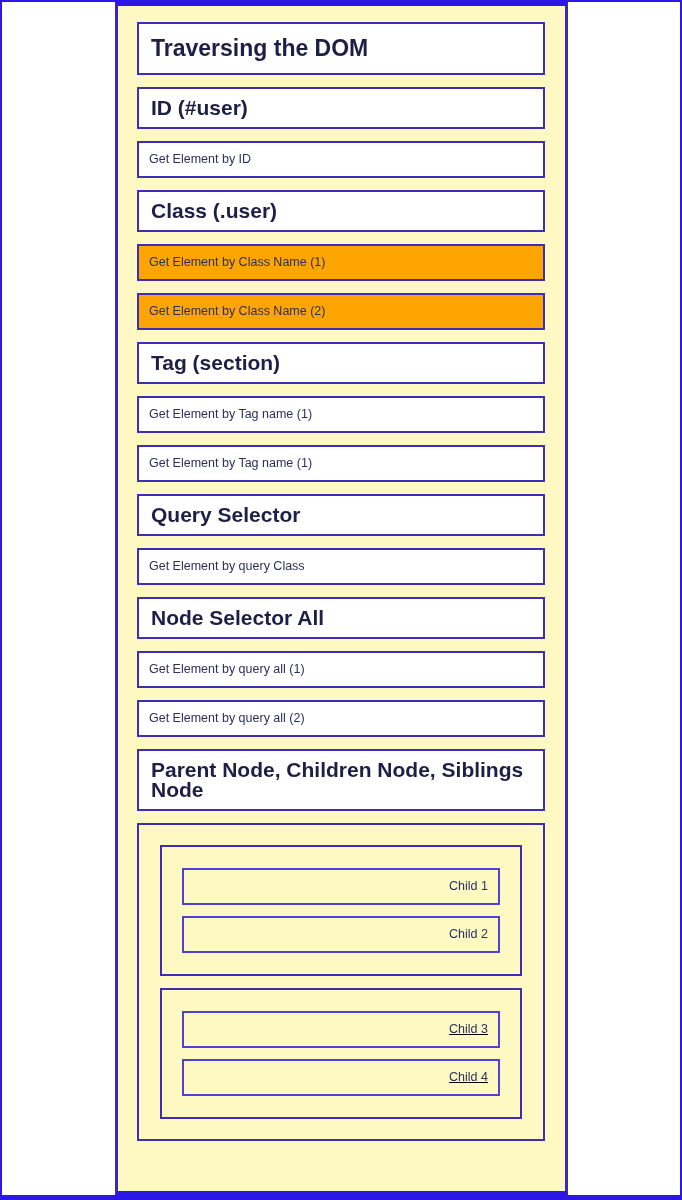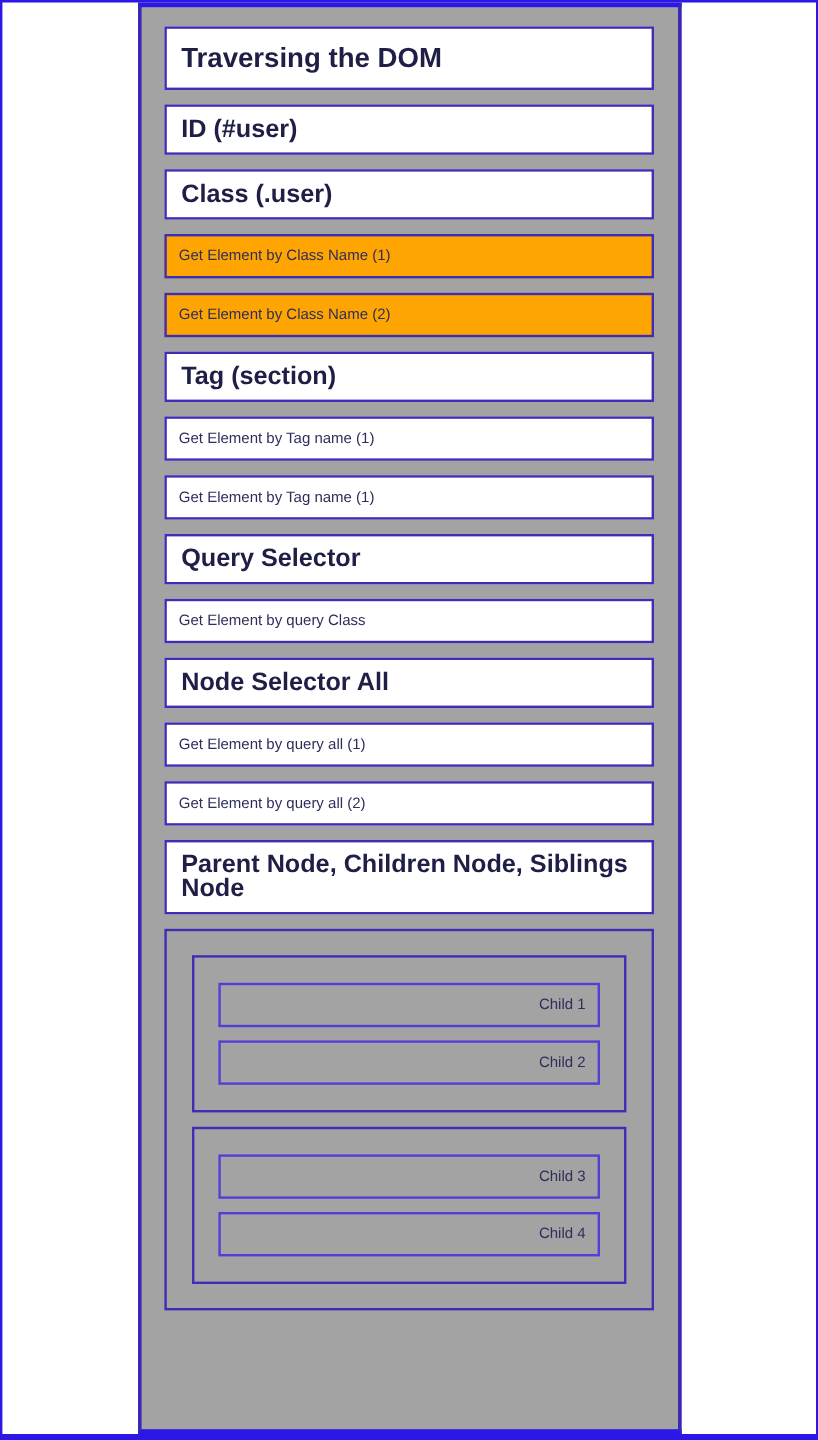--- a/index.html
+++ b/index.html
@@ -31,21 +31,21 @@
   }
   .container {
     position: absolute;
     left: 113px;
     top: 0;
     width: 453px;
     height: 1193px;
     border: 3px solid var(--container-border);
     border-top: 4px solid var(--page-border);
     border-bottom: 4px solid var(--page-border);
-    background: #a3a3a3;
+    background: #fef9c3;
     overflow: hidden;
   }
   .box {
     border: 2px solid var(--box-border);
     margin: 0 20px 12px 19px;
     background: #ffffff;
   }
   .title-box {
     margin-top: 16px;
     padding: 11px 12px;
@@ -73,20 +73,21 @@
     border: 2px solid var(--box-border);
     margin: 0 20px 0 19px;
     padding: 20px 21px;
   }
   .group {
     border: 2px solid var(--box-border);
     padding: 21px 20px;
   }
   .group + .group {
     margin-top: 12px;
+    text-decoration: underline;
   }
   .child-box {
     border: 2px solid var(--child-border);
     padding: 10px;
     font-size: 12.5px;
     color: var(--item-text);
     line-height: 13px;
     text-align: right;
   }
   .child-box + .child-box {
@@ -94,20 +95,21 @@
   }
 </style>
 </head>
 <body>
 
 <div class="page">
   <div class="container">
     <div class="box title-box">Traversing the DOM</div>
     <div>
         <div class="box heading-box">ID (#user)</div>
+        <div class="box item-box">Get Element by ID</div>
         <div class="box heading-box">Class (.user)</div>
         <div class="box item-box highlighted">Get Element by Class Name (1)</div>
         <div class="box item-box highlighted">Get Element by Class Name (2)</div>
         <div class="box heading-box">Tag (section)</div>
         <div class="box item-box">Get Element by Tag name (1)</div>
         <div class="box item-box">Get Element by Tag name (1)</div>
         <div class="box heading-box">Query Selector</div>
         <div class="box item-box">Get Element by query Class</div>
         <div class="box heading-box">Node Selector All</div>
         <div class="box item-box">Get Element by query all (1)</div>

